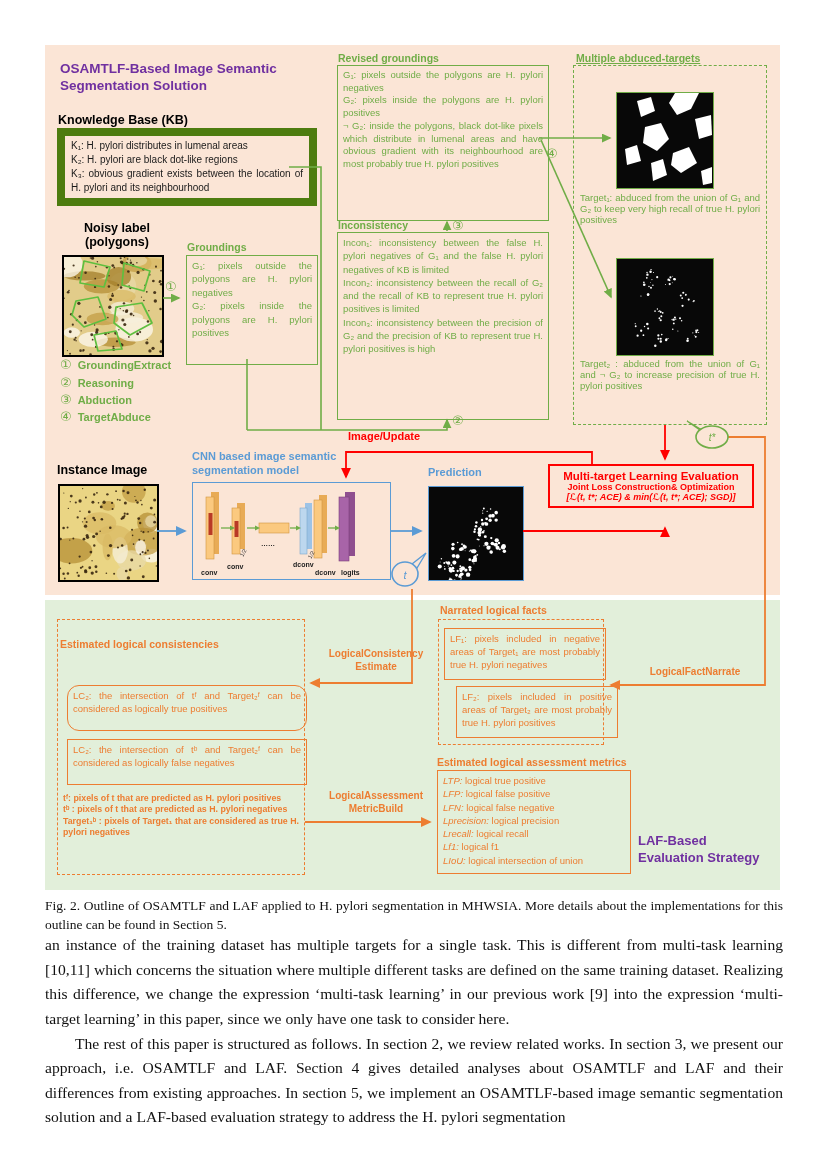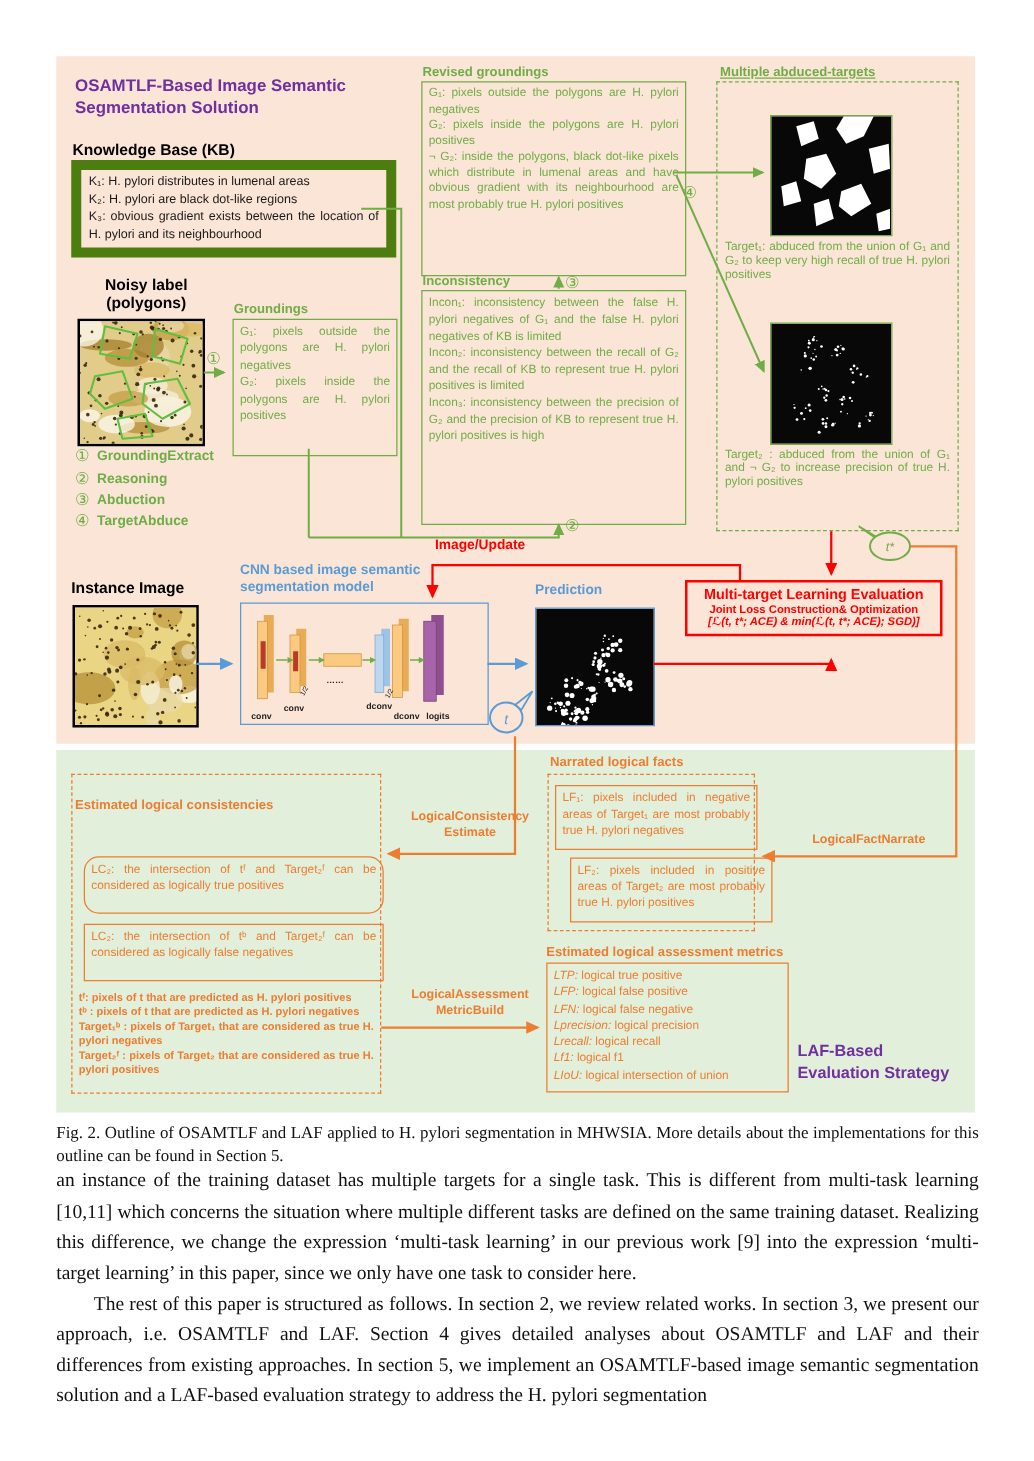--- a/index.html
+++ b/index.html
@@ -682,21 +682,20 @@
   <div class="abs panel-green" style="left:45px;top:600px;width:735px;height:290px;"></div>
 
   <div class="abs ot" style="left:60px;top:604px;margin-top:34px;">Estimated logical consistencies</div>
   <div class="abs odash" style="left:57px;top:619px;width:246px;height:254px;"></div>
   <div class="abs obox" style="left:67px;top:685px;width:228px;height:38px;line-height:1.4;border-radius:12px;">LC₂: the intersection of tᶠ and Target₂ᶠ can be considered as logically true positives</div>
   <div class="abs obox" style="left:67px;top:739px;width:228px;height:38px;line-height:1.4;">LC₂: the intersection of tᵇ and Target₂ᶠ can be considered as logically false negatives</div>
   <div class="abs notes" style="left:63px;top:793px;width:236px;">
     <div>tᶠ: pixels of t that are predicted as H. pylori positives</div>
     <div>tᵇ : pixels of t that are predicted as H. pylori negatives</div>
     <div>Target₁ᵇ : pixels of Target₁ that are considered as true H. pylori negatives</div>
-    <div>Target₂ᶠ : pixels of Target₂ that are considered as true H. pylori positives</div>
   </div>
 
   <div class="abs arrow-lbl pre" style="left:320px;top:648px;width:112px;">LogicalConsistency
 Estimate</div>
   <div class="abs arrow-lbl" style="left:625px;top:666px;width:140px;">LogicalFactNarrate</div>
   <div class="abs arrow-lbl pre" style="left:316px;top:790px;width:120px;">LogicalAssessment
 MetricBuild</div>
 
   <div class="abs ot" style="left:440px;top:604px;">Narrated logical facts</div>
   <div class="abs odash" style="left:438px;top:619px;width:164px;height:124px;"></div>

